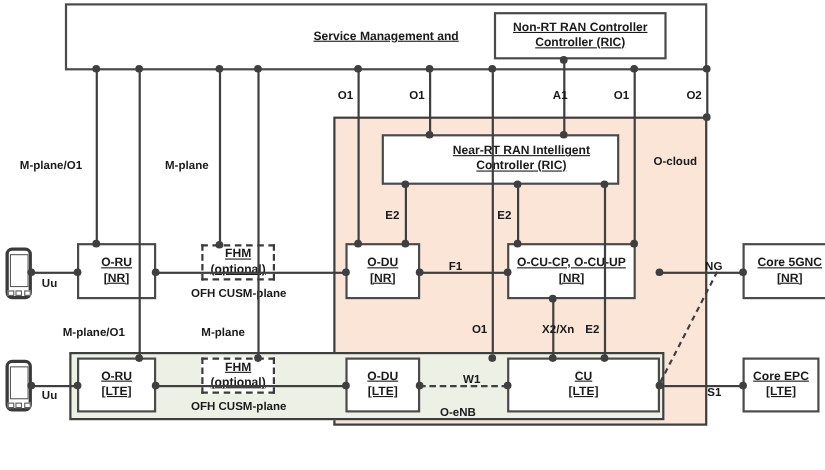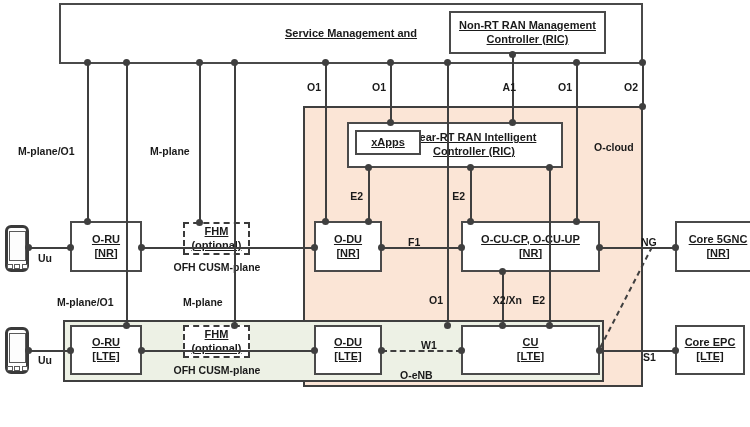--- a/index.html
+++ b/index.html
@@ -47,31 +47,28 @@
   <div class="lbl" style="left:594px;top:141px;">O-cloud</div>
 
   <div class="region oenb" style="left:63px;top:320px;width:541px;height:62px;"></div>
   <div class="lbl" style="left:400px;top:369px;">O-eNB</div>
 
   <div class="nbox" style="left:59px;top:3px;width:584px;height:61px;flex-direction:column;">
     <span class="ln">Service Management and</span>
   </div>
 
   <div class="nbox" style="left:449px;top:11px;width:157px;height:43px;flex-direction:column;">
-    <span class="ln">Non-RT RAN Management</span>
+    <span class="ln">Non-RT RAN Controller</span>
     <span class="ln">Controller (RIC)</span>
   </div>
 
   <div class="nbox" style="left:347px;top:122px;width:216px;height:46px;flex-direction:column;justify-content:center;">
     <span class="ln" style="margin-left:38px;">Near-RT RAN Intelligent</span>
     <span class="ln" style="margin-left:38px;">Controller (RIC)</span>
   </div>
-  <div class="nbox" style="left:355px;top:130px;width:66px;height:25px;">
-    <span class="ln">xApps</span>
-  </div>
 
   <div class="phone" style="left:5px;top:225px;">
     <span class="screen"></span>
     <span class="keys">
         <i></i>
         <i></i>
         <i></i>
       </span>
   </div>
 
@@ -84,21 +81,21 @@
     <span class="ln">FHM</span>
     <span class="ln">(optional)</span>
   </div>
   <div class="lbl c" style="left:217px;top:261px;">OFH CUSM-plane</div>
 
   <div class="nbox" style="left:314px;top:221px;width:68px;height:51px;flex-direction:column;">
     <span class="ln">O-DU</span>
     <span class="ln">[NR]</span>
   </div>
 
-  <div class="nbox" style="left:461px;top:221px;width:139px;height:51px;flex-direction:column;">
+  <div class="nbox" style="left:461px;top:221px;width:117px;height:51px;flex-direction:column;">
     <span class="ln">O-CU-CP, O-CU-UP</span>
     <span class="ln">[NR]</span>
   </div>
 
   <div class="nbox" style="left:675px;top:221px;width:86px;height:51px;flex-direction:column;">
     <span class="ln">Core 5GNC</span>
     <span class="ln">[NR]</span>
   </div>
 
   <div class="phone" style="left:5px;top:327px;">

